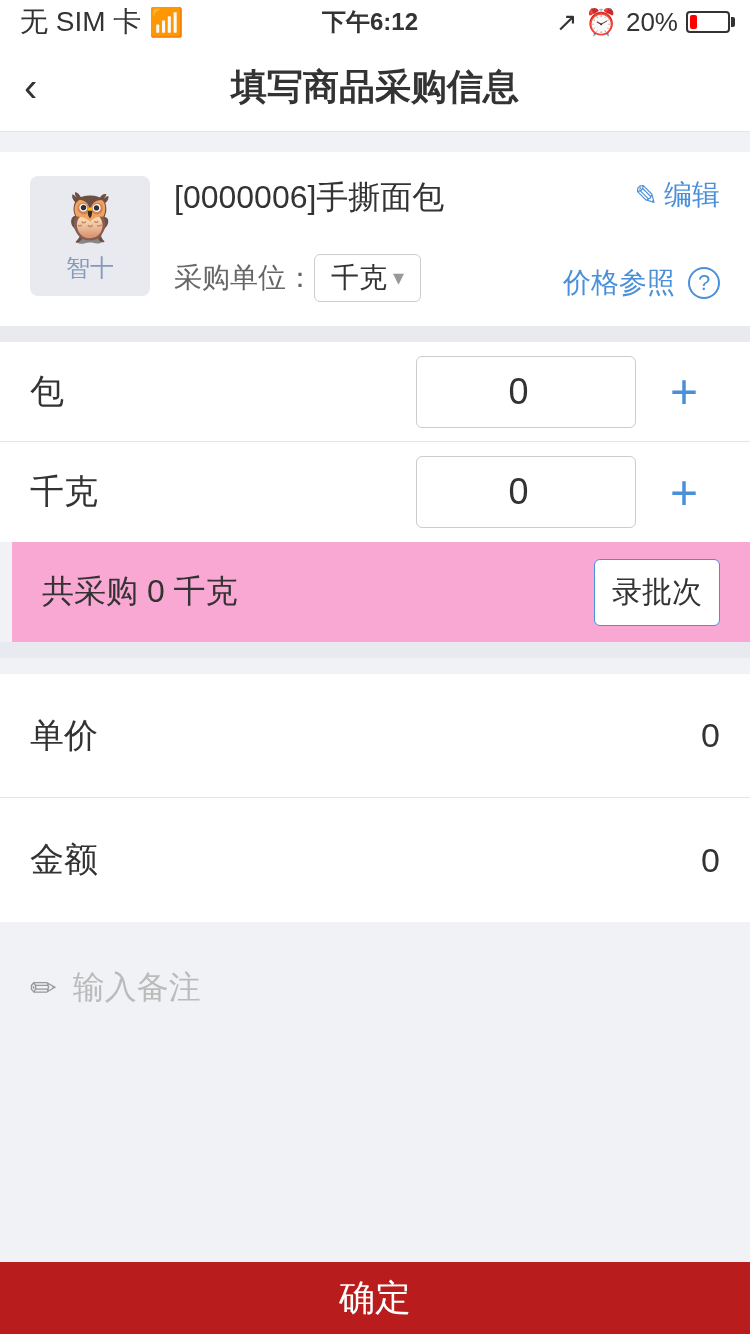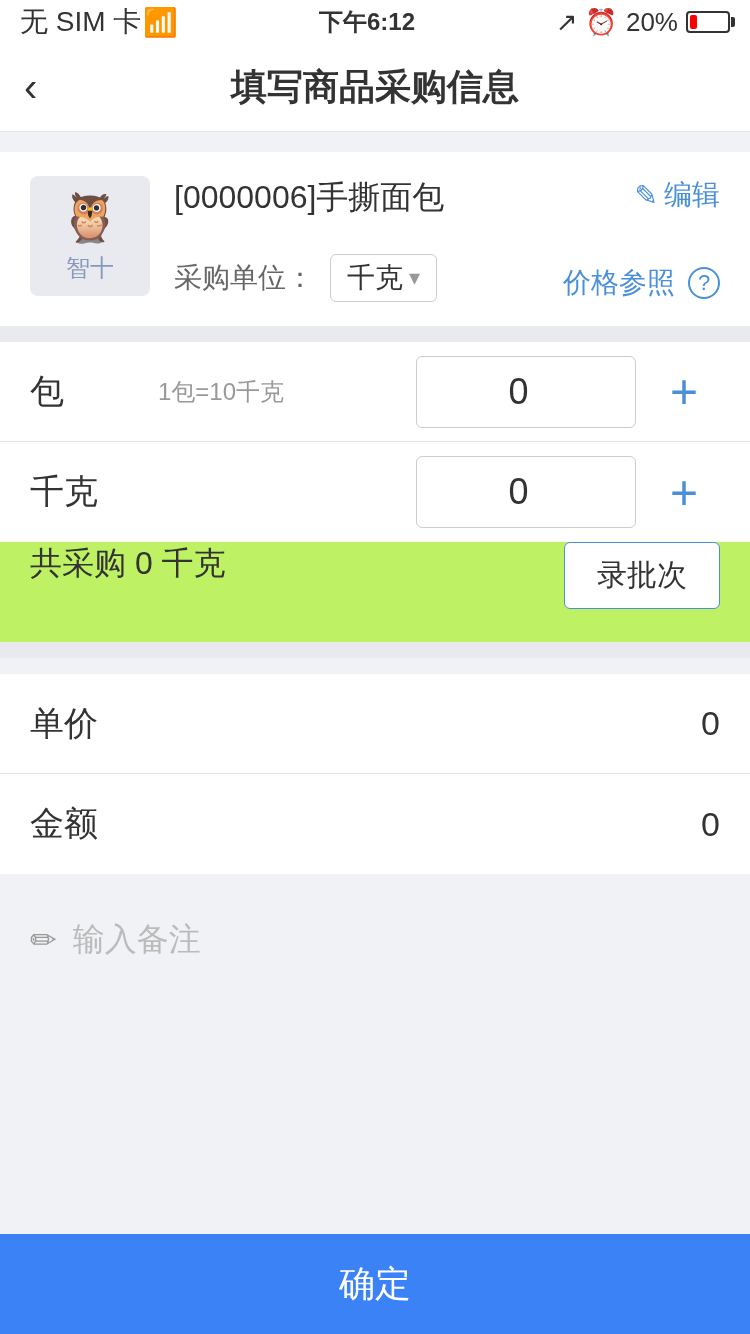--- a/index.html
+++ b/index.html
@@ -18,21 +18,21 @@
       width: 750px;
       height: 44px;
       background: #fff;
       display: flex;
       align-items: center;
       justify-content: space-between;
       padding: 0 20px;
       font-size: 28px;
       font-weight: 500;
     }
-    .status-left { display: flex; align-items: center; gap: 2px; }
+    .status-left { display: flex; align-items: center; gap: 8px; }
     .status-center { font-size: 24px; font-weight: 600; }
     .status-right { display: flex; align-items: center; gap: 8px; font-size: 26px; }
     .battery {
       width: 44px; height: 22px;
       border: 2px solid #333;
       border-radius: 4px;
       position: relative;
       display: flex;
       align-items: center;
       padding: 2px;
@@ -114,21 +114,20 @@
     }
     .product-name {
       font-size: 32px;
       font-weight: 500;
       color: #333;
       margin-bottom: 34px;
     }
     .product-meta {
       display: flex;
       align-items: center;
-      gap: 16px;
     }
     .product-unit-label {
       font-size: 28px;
       color: #666;
     }
     .unit-select {
       border: 1px solid #ccc;
       border-radius: 6px;
       padding: 4px 16px;
       font-size: 28px;
@@ -228,52 +227,53 @@
       font-weight: 300;
       cursor: pointer;
       display: flex;
       align-items: center;
       justify-content: center;
       padding: 0;
     }
 
     
     .summary-row {
-      background: #bef264;
-      display: flex;
-      align-items: flex-start;
+      background: #f9a8d4;
+      display: flex;
+      align-items: center;
       justify-content: space-between;
       padding: 0 30px;
       height: 100px;
+      margin-left: 12px;
     }
     .summary-text {
       font-size: 32px;
       color: #333;
     }
     .batch-btn {
       border: 1px solid #4a90d9;
       border-radius: 6px;
-      padding: 12px 32px;
+      padding: 12px 17px;
       font-size: 30px;
       color: #333;
       background: #fff;
       cursor: pointer;
     }
 
     
     .price-section {
       background: #fff;
       margin-top: 16px;
     }
     .price-row {
       display: flex;
       align-items: center;
       justify-content: space-between;
       padding: 0 30px;
-      height: 100px;
+      height: 124px;
       border-bottom: 1px solid #e5e5e5;
     }
     .price-row:last-child {
       border-bottom: none;
     }
     .price-label {
       font-size: 34px;
       color: #333;
     }
     .price-value {
@@ -306,22 +306,22 @@
       background: #f0f2f5;
       min-height: 300px;
     }
 
     
     .confirm-btn-wrap {
       position: fixed;
       bottom: 0;
       left: 0;
       width: 750px;
-      background: #3b82f6;
-      height: 100px;
+      background: #b91c1c;
+      height: 72px;
       display: flex;
       align-items: center;
       justify-content: center;
       cursor: pointer;
     }
     .confirm-btn-text {
       font-size: 36px;
       color: #fff;
       font-weight: 500;
     }
@@ -377,21 +377,20 @@
       <span>?</span>
     </div>
   </div>
 </div>
 
 <div class="divider-section"></div>
 
 <div class="input-section">
   <div class="input-row">
     <span class="input-label">包</span>
-    <span class="input-sublabel">1包=10千克</span>
     <div class="input-spacer"></div>
     <div class="input-field-wrap">
       <input class="input-field" type="number" value="0" style="">
       <button class="plus-btn">+</button>
     </div>
   </div>
 
   <div class="input-row">
     <span class="input-label">千克</span>
     <div class="input-spacer"></div>

